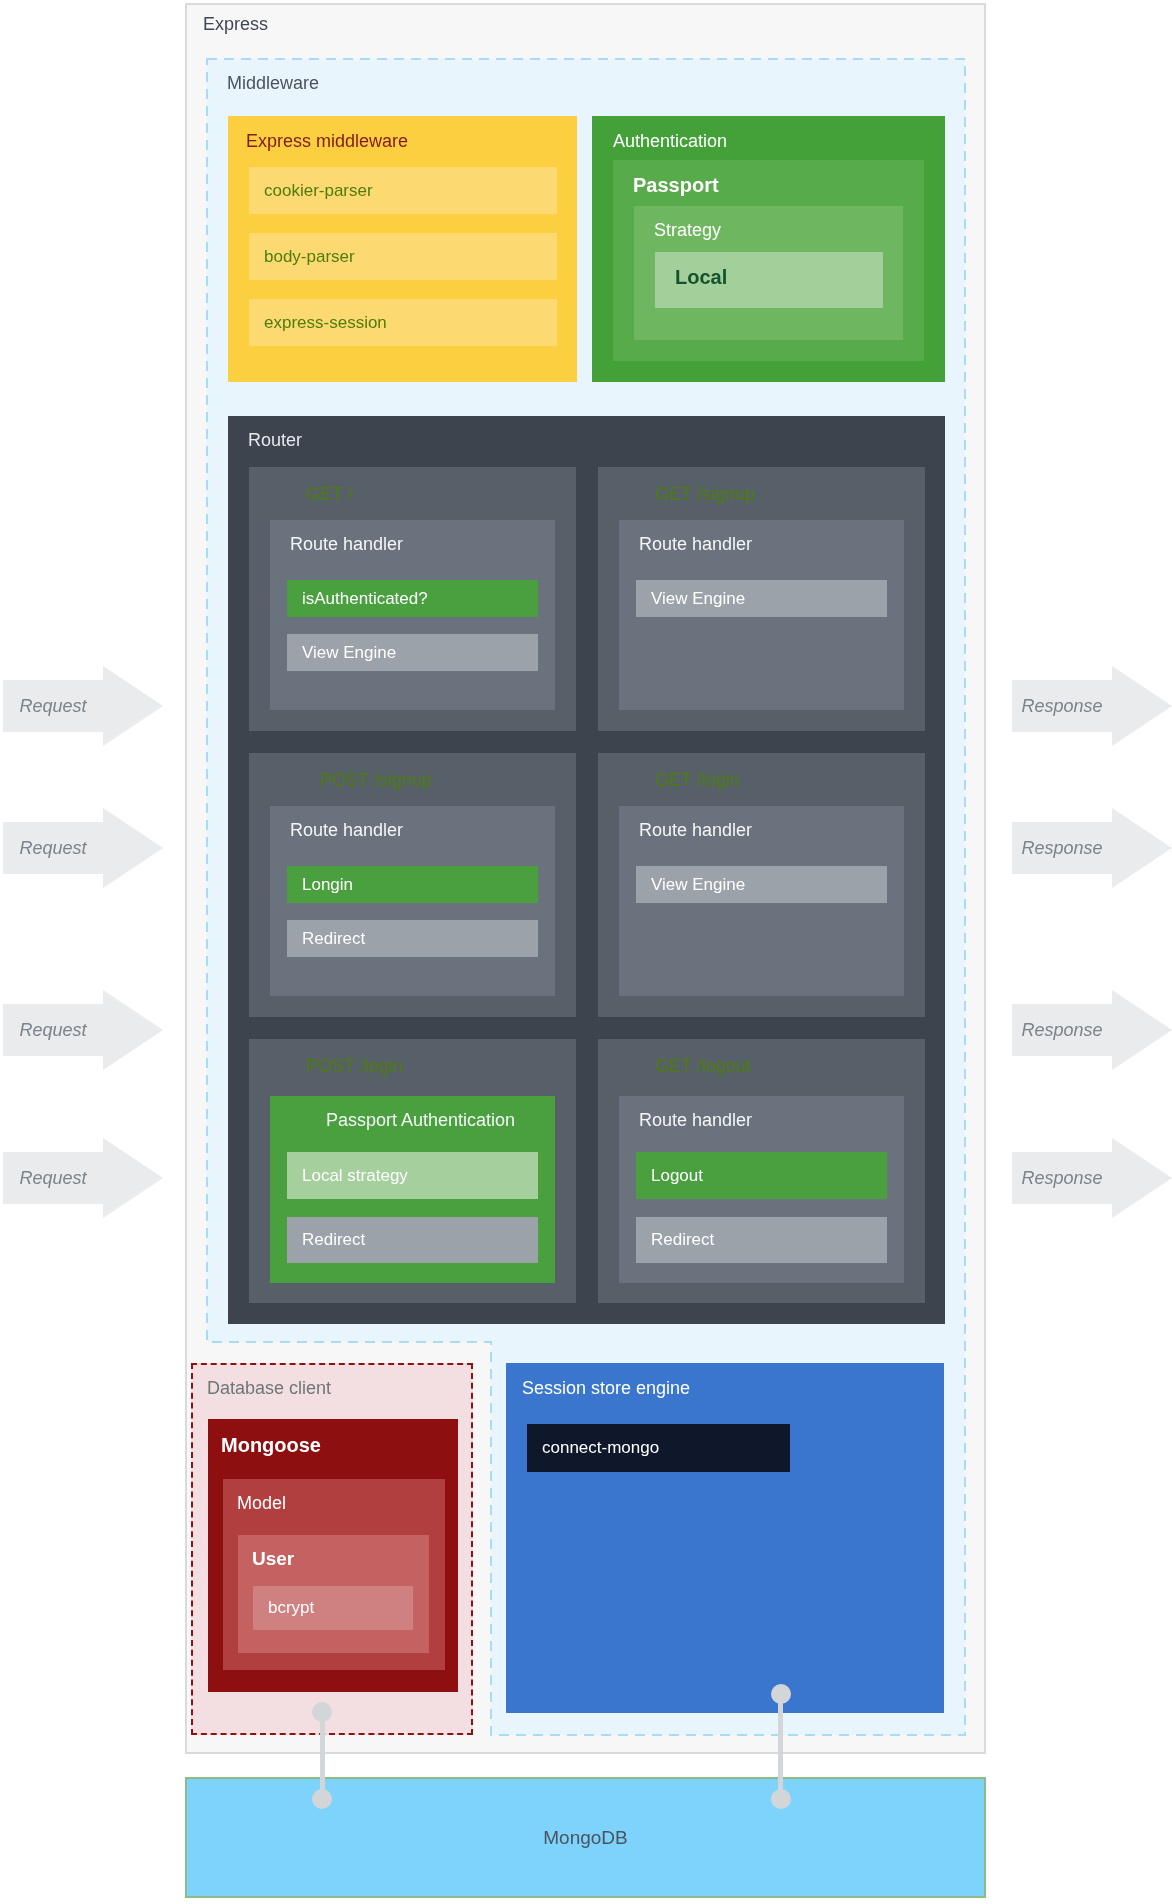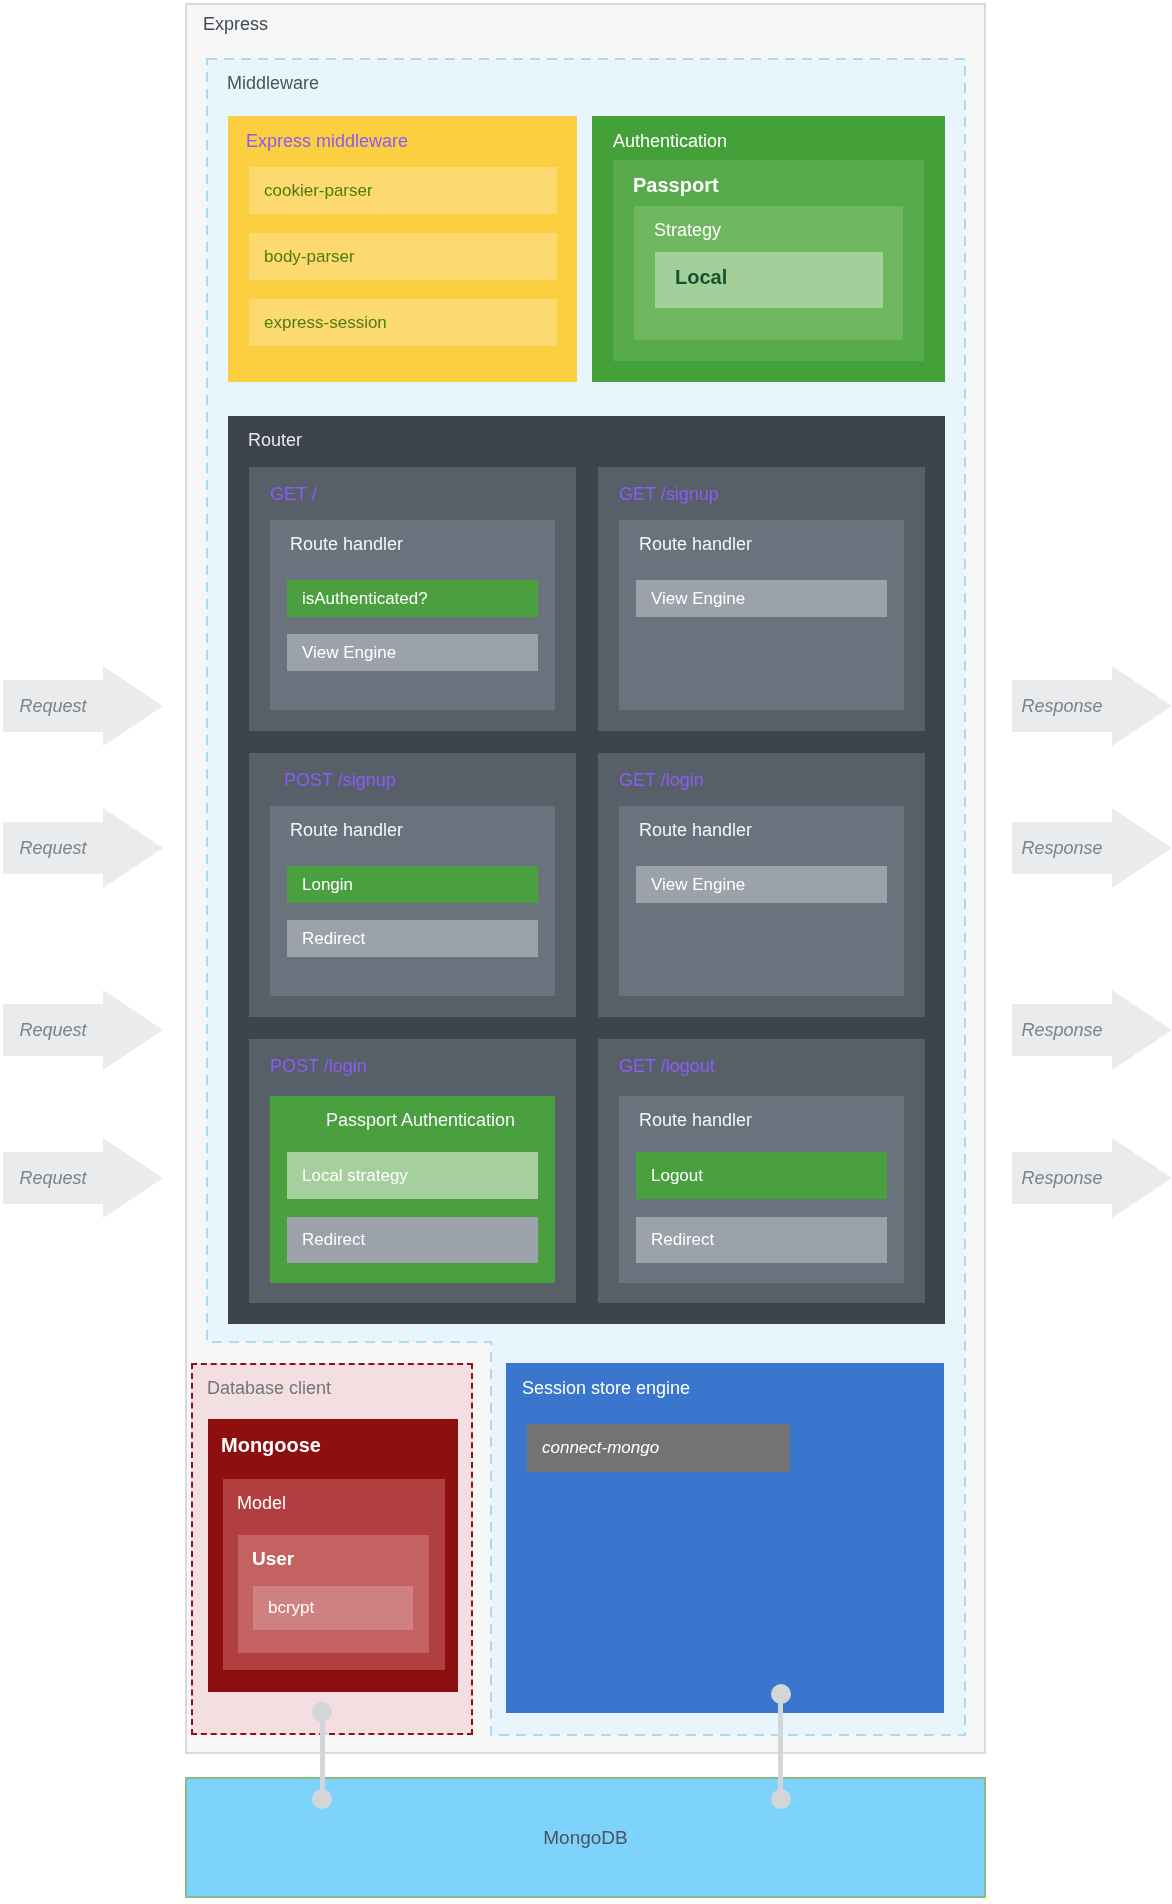--- a/index.html
+++ b/index.html
@@ -10,38 +10,38 @@
   
   .express-box{left:185px;top:3px;width:801px;height:1751px;background:#f7f7f8;border:2px solid #d9dadb;}
   .express-title{left:203px;top:14px;font-size:18px;color:#3e4852;}
 
   
   .middleware-svg{left:206px;top:58px;width:762px;height:1680px;}
   .middleware-title{left:227px;top:73px;font-size:18px;color:#4a545e;}
 
   
   .ym-box{left:228px;top:116px;width:349px;height:266px;background:#fccf40;}
-  .ym-title{left:246px;top:131px;font-size:18px;color:#8b5cf6;}
+  .ym-title{left:246px;top:131px;font-size:18px;color:#7f1d1d;}
   .ym-item{width:308px;height:47px;left:249px;background:#fdda71;color:#4d7c0f;font-size:17px;line-height:47px;padding-left:15px;}
 
   
   .auth-box{left:592px;top:116px;width:353px;height:266px;background:#44a13a;}
   .auth-title{left:613px;top:131px;font-size:18px;color:#ffffff;}
   .passport-box{left:613px;top:160px;width:311px;height:201px;background:#58ab4b;}
   .passport-title{left:633px;top:174px;font-size:20px;font-weight:700;color:#ffffff;}
   .strategy-box{left:634px;top:206px;width:269px;height:134px;background:#6fb661;}
   .strategy-title{left:654px;top:220px;font-size:18px;color:#ffffff;}
   .local-box{left:655px;top:252px;width:228px;height:56px;background:#a3cf9a;}
   .local-title{left:675px;top:266px;font-size:20px;font-weight:700;color:#14532d;}
 
   
   .router-box{left:228px;top:416px;width:717px;height:908px;background:#3e444e;}
   .router-title{left:248px;top:430px;font-size:18px;color:#e6e9ec;}
   .route-box{width:327px;height:264px;background:#575f69;}
-  .route-method{font-size:18px;color:#8b5cf6;}
+  .route-method{font-size:18px;color:#4d7c0f;margin-left:36px;}
   .handler{width:285px;background:#6a737d;}
   .handler.green{background:#4aa03f;}
   .handler-title{font-size:18px;color:#f4f6f7;}
   .step{width:251px;font-size:17px;color:#ffffff;padding-left:15px;}
   .step.green{background:#4aa03f;}
   .step.gray{background:#9ba2aa;}
   .step.lightgreen{background:#a5cf9c;}
   .h37{height:37px;line-height:37px;}
   .h47{height:47px;line-height:47px;}
   .h46{height:46px;line-height:46px;}
@@ -59,22 +59,22 @@
   .model-box{left:223px;top:1479px;width:222px;height:191px;background:#b23f3f;}
   .model-title{left:237px;top:1493px;font-size:18px;color:#ffffff;}
   .user-box{left:238px;top:1535px;width:191px;height:118px;background:#c46262;}
   .user-title{left:252px;top:1548px;font-size:19px;font-weight:700;color:#ffffff;}
   .bcrypt-box{left:253px;top:1586px;width:160px;height:44px;background:#cf8080;color:#ffffff;
               font-size:17px;line-height:44px;padding-left:15px;}
 
   
   .session-box{left:506px;top:1363px;width:438px;height:350px;background:#3a76cd;}
   .session-title{left:522px;top:1378px;font-size:18px;color:#ffffff;}
-  .connect-box{left:527px;top:1424px;width:263px;height:48px;background:#737373;color:#ffffff;
-               font-size:17px;line-height:48px;padding-left:15px;font-style:italic;}
+  .connect-box{left:527px;top:1424px;width:263px;height:48px;background:#0f172a;color:#ffffff;
+               font-size:17px;line-height:48px;padding-left:15px;}
 
   
   .mongodb-box{left:185px;top:1777px;width:801px;height:121px;background:#7dd3fc;border:2px solid #8cbb84;
                display:flex;align-items:center;justify-content:center;}
   .mongodb-title{font-size:19px;color:#4a545e;}
 
   
   .conn-line{width:5px;background:#d3d6d9;border-radius:2px;}
   .conn-dot{width:20px;height:20px;border-radius:50%;background:#d3d6d9;}
 </style>

